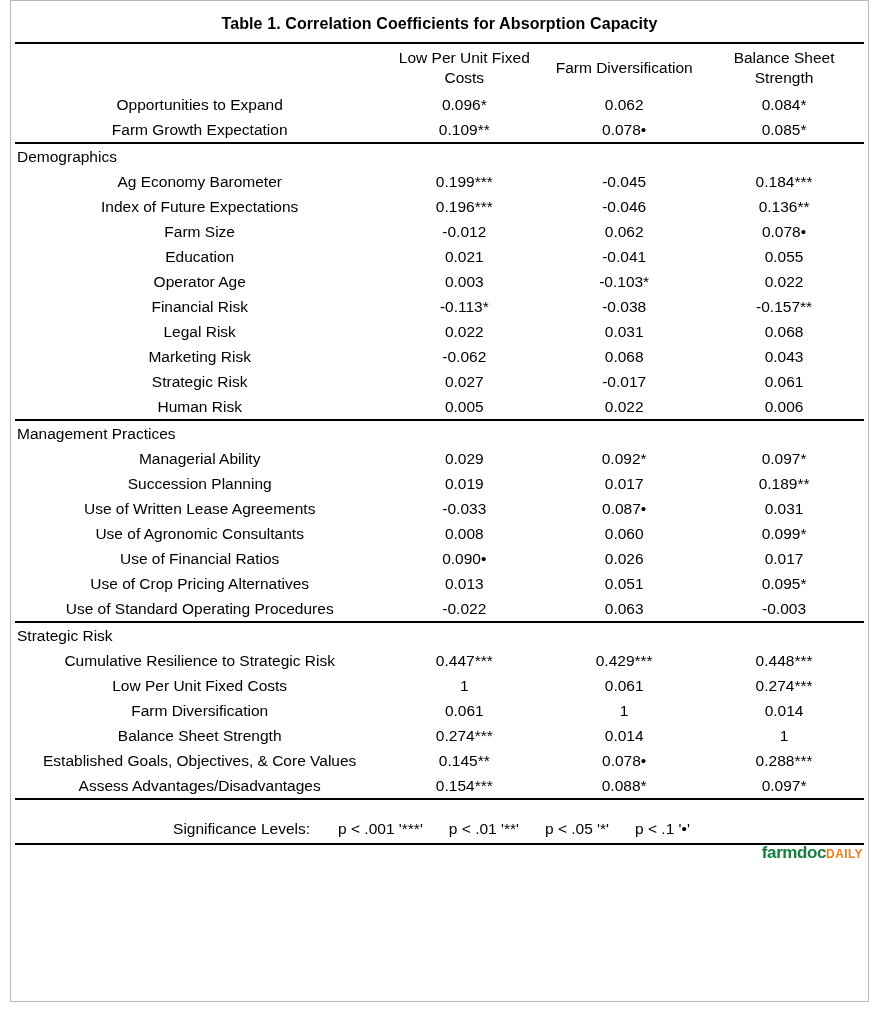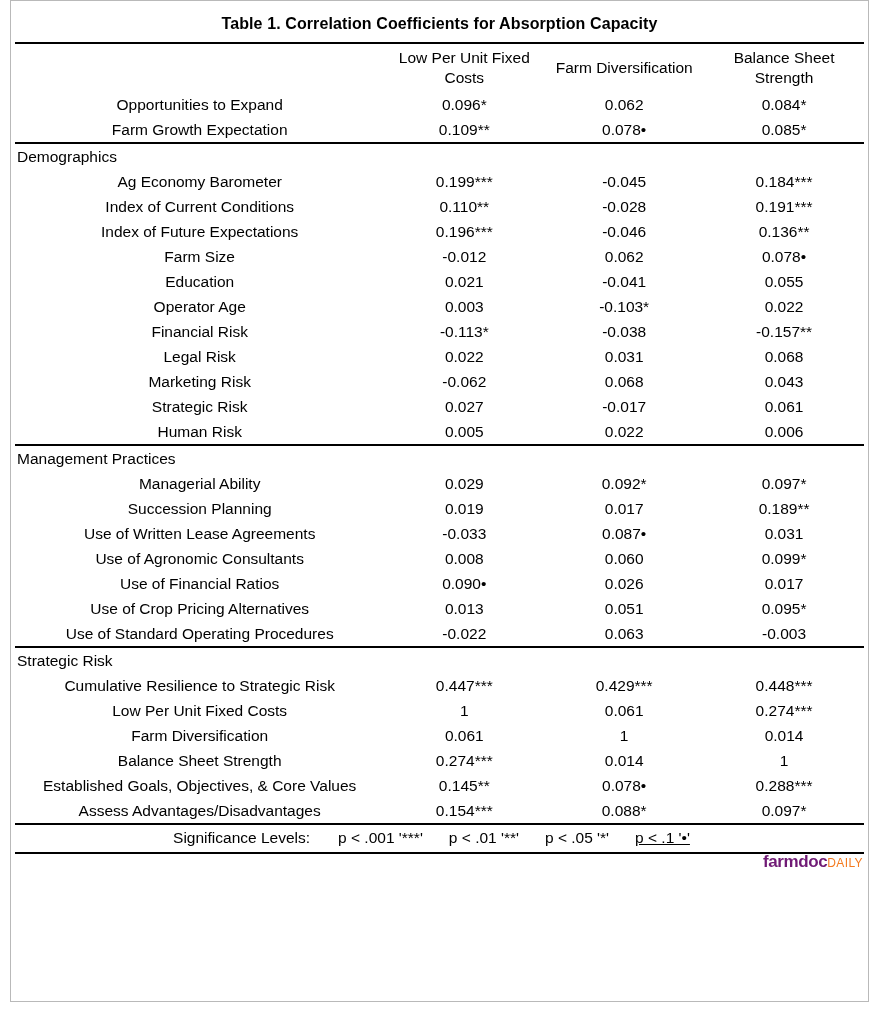--- a/index.html
+++ b/index.html
@@ -72,37 +72,37 @@
   }
   tfoot td {
     padding: 4px 0 5px 0;
   }
   .sig-line {
     display: flex;
     justify-content: center;
     align-items: baseline;
     gap: 0;
   }
-  .sig-label { margin-right: 28px; }
+  .sig-label { margin-right: 28px; margin-top: 16px; }
   .sig-item  { margin-right: 26px; }
-  .sig-item:last-child { margin-right: 16px; text-decoration: underline; }
+  .sig-item:last-child { margin-right: 16px; }
   .logo-row {
     text-align: right;
     padding: 0 1px 0 0;
     margin-top: -1px;
     line-height: 17px;
     white-space: nowrap;
   }
   .logo-farmdoc {
     font-weight: 700;
     font-size: 17px;
     letter-spacing: -0.4px;
   }
   .logo-daily {
-    font-weight: 400;
+    font-weight: 700;
     font-size: 12px;
     letter-spacing: 0.4px;
   }
 </style>
 </head>
 <body>
 
 <div class="page">
   <div class="frame">
 
@@ -139,26 +139,20 @@
           <tr class="section-row">
             <td colspan="4">Demographics</td>
           </tr>
           <tr class="data-row">
             <td>Ag Economy Barometer</td>
             <td>0.199***</td>
             <td>-0.045</td>
             <td>0.184***</td>
           </tr>
           <tr class="data-row">
-            <td>Index of Current Conditions</td>
-            <td>0.110**</td>
-            <td>-0.028</td>
-            <td>0.191***</td>
-          </tr>
-          <tr class="data-row">
             <td>Index of Future Expectations</td>
             <td>0.196***</td>
             <td>-0.046</td>
             <td>0.136**</td>
           </tr>
           <tr class="data-row">
             <td>Farm Size</td>
             <td>-0.012</td>
             <td>0.062</td>
             <td>0.078•</td>
@@ -297,18 +291,18 @@
               <span class="sig-label">Significance Levels:</span>
               <span><span class="sig-item">p &lt; .001 '***'</span><span class="sig-item">p &lt; .01 '**'</span><span class="sig-item">p &lt; .05 '*'</span><span class="sig-item">p &lt; .1 '•'</span></span>
             </div>
           </td>
         </tr>
       </tfoot>
     </table>
 
     <div class="logo-row">
       <span>
-        <span class="logo-farmdoc" style="color: #701a75;">farmdoc</span><span class="logo-daily" style="color: rgb(244, 123, 32);">DAILY</span>
+        <span class="logo-farmdoc" style="color: #15803d;">farmdoc</span><span class="logo-daily" style="color: rgb(244, 123, 32);">DAILY</span>
       </span>
     </div>
 
   </div>
 </div>
 
 </body></html>

